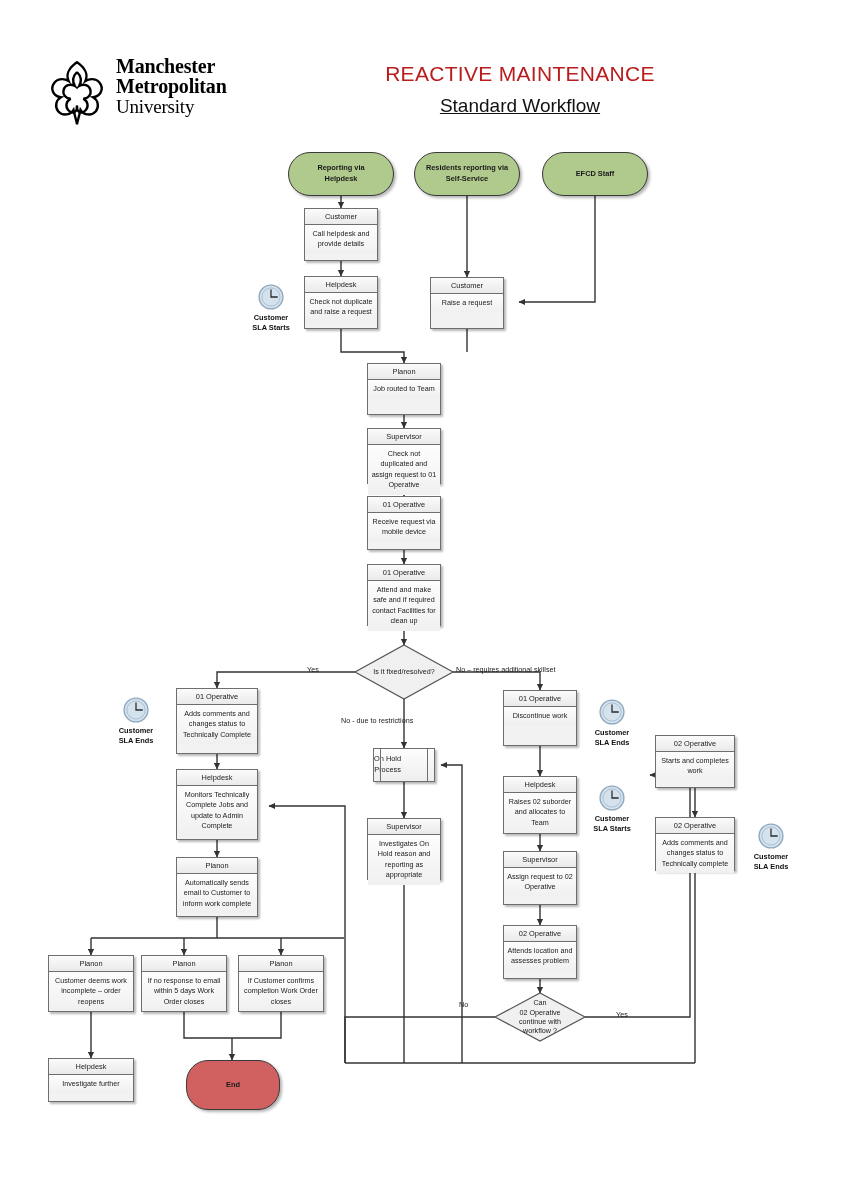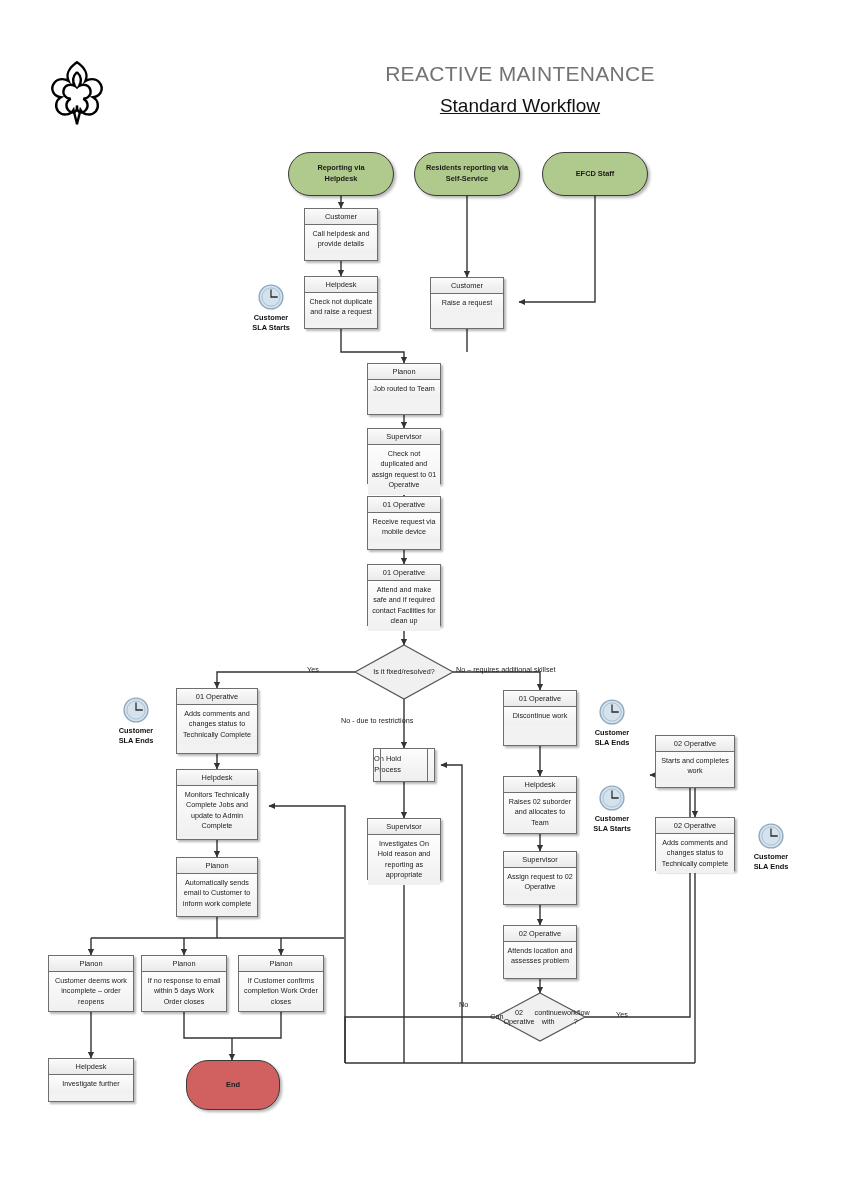--- a/index.html
+++ b/index.html
@@ -1,19 +1,19 @@
 <!DOCTYPE html>
 <html><head>
 <meta charset="utf-8">
 <style>
   html,body{margin:0;padding:0;background:#ffffff;}
   body{width:841px;height:1190px;position:relative;overflow:hidden;
        font-family:"Liberation Sans","DejaVu Sans",sans-serif;color:#000;}
   #canvas{position:absolute;left:0;top:0;width:841px;height:1190px;}
-  .hdr-title{position:absolute;text-align:center;font-size:21px;letter-spacing:.3px;color:#737373;}
+  .hdr-title{position:absolute;text-align:center;font-size:21px;letter-spacing:.3px;color:#b91c1c;}
   .hdr-sub{position:absolute;text-align:center;font-size:19px;color:#111;}
   .logo-wrap{position:absolute;left:42px;top:58px;width:230px;height:70px;}
   .logo-mark{position:absolute;left:0;top:0;width:70px;height:70px;}
   .logo-text{position:absolute;left:74px;top:-2px;line-height:1.02;}
   .logo-l1{font-family:"Liberation Serif","DejaVu Serif",serif;font-weight:bold;font-size:20px;letter-spacing:-.2px;}
   .logo-l2{font-family:"Liberation Serif","DejaVu Serif",serif;font-weight:bold;font-size:20px;letter-spacing:-.2px;}
   .logo-l3{font-family:"Liberation Serif","DejaVu Serif",serif;font-weight:normal;font-size:19px;letter-spacing:-.2px;}
   .node{position:absolute;box-sizing:border-box;}
   .proc{border:1px solid #6e6e6e;background:#f2f2f2;
         box-shadow:2px 2px 2px rgba(0,0,0,.28);}
@@ -128,20 +128,25 @@
       <path d="M50 6 C38 14 34 24 38 33 C30 28 20 30 16 38 C12 47 18 55 27 56
                C20 60 18 69 23 76 C29 83 40 82 45 74 C47 84 50 92 50 95
                C50 92 53 84 55 74 C60 82 71 83 77 76 C82 69 80 60 73 56
                C82 55 88 47 84 38 C80 30 70 28 62 33 C66 24 62 14 50 6 Z"></path>
       <path d="M50 20 C44 26 43 33 47 40 C40 36 33 39 31 45 C29 52 34 58 41 58"></path>
       <path d="M50 20 C56 26 57 33 53 40 C60 36 67 39 69 45 C71 52 66 58 59 58"></path>
       <path d="M41 58 C34 62 33 70 38 75 C44 81 51 77 50 68"></path>
       <path d="M59 58 C66 62 67 70 62 75 C56 81 49 77 50 68"></path>
     </g>
   </svg>
+  <div class="logo-text">
+    <div class="logo-l1">Manchester</div>
+    <div class="logo-l2">Metropolitan</div>
+    <div class="logo-l3">University</div>
+  </div>
 </div>
 
 <div class="hdr-title" style="left:350px;top:62px;width:340px;">REACTIVE MAINTENANCE</div>
 <div class="hdr-sub" style="left:350px;top:95px;width:340px;text-decoration:underline;">Standard Workflow</div>
 
 <div class="term start" style="left:288px;top:152px;width:106px;height:44px;">
   <span>
     <span>Reporting via</span><br><span>Helpdesk</span>
   </span>
 </div>
@@ -260,21 +265,21 @@
   <div class="hd">02 Operative</div>
   <div class="bd">Starts and completes work</div>
 </div>
 
 <div class="node proc" style="left:655px;top:817px;width:80px;height:54px;">
   <div class="hd">02 Operative</div>
   <div class="bd">Adds comments and changes status to Technically complete</div>
 </div>
 
 <div class="diamond-lbl" style="left:352px;top:662px;width:104px;height:20px;">Is it fixed/resolved?</div>
-<div class="diamond-lbl" style="left:498px;top:996px;width:84px;height:42px;">
+<div class="diamond-lbl" style="left:498px;top:996px;width:84px;height:42px;flex-direction:column;">
   <span>Can</span>
   <span>02 Operative</span>
   <span>continue with</span>
   <span>workflow ?</span>
 </div>
 
 <div class="edge-lbl" style="left:307px;top:665px;">Yes</div>
 <div class="edge-lbl" style="left:456px;top:665px;">No – requires additional skillset</div>
 <div class="edge-lbl" style="left:341px;top:716px;">No - due to restrictions</div>
 <div class="edge-lbl" style="left:459px;top:1000px;">No</div>

